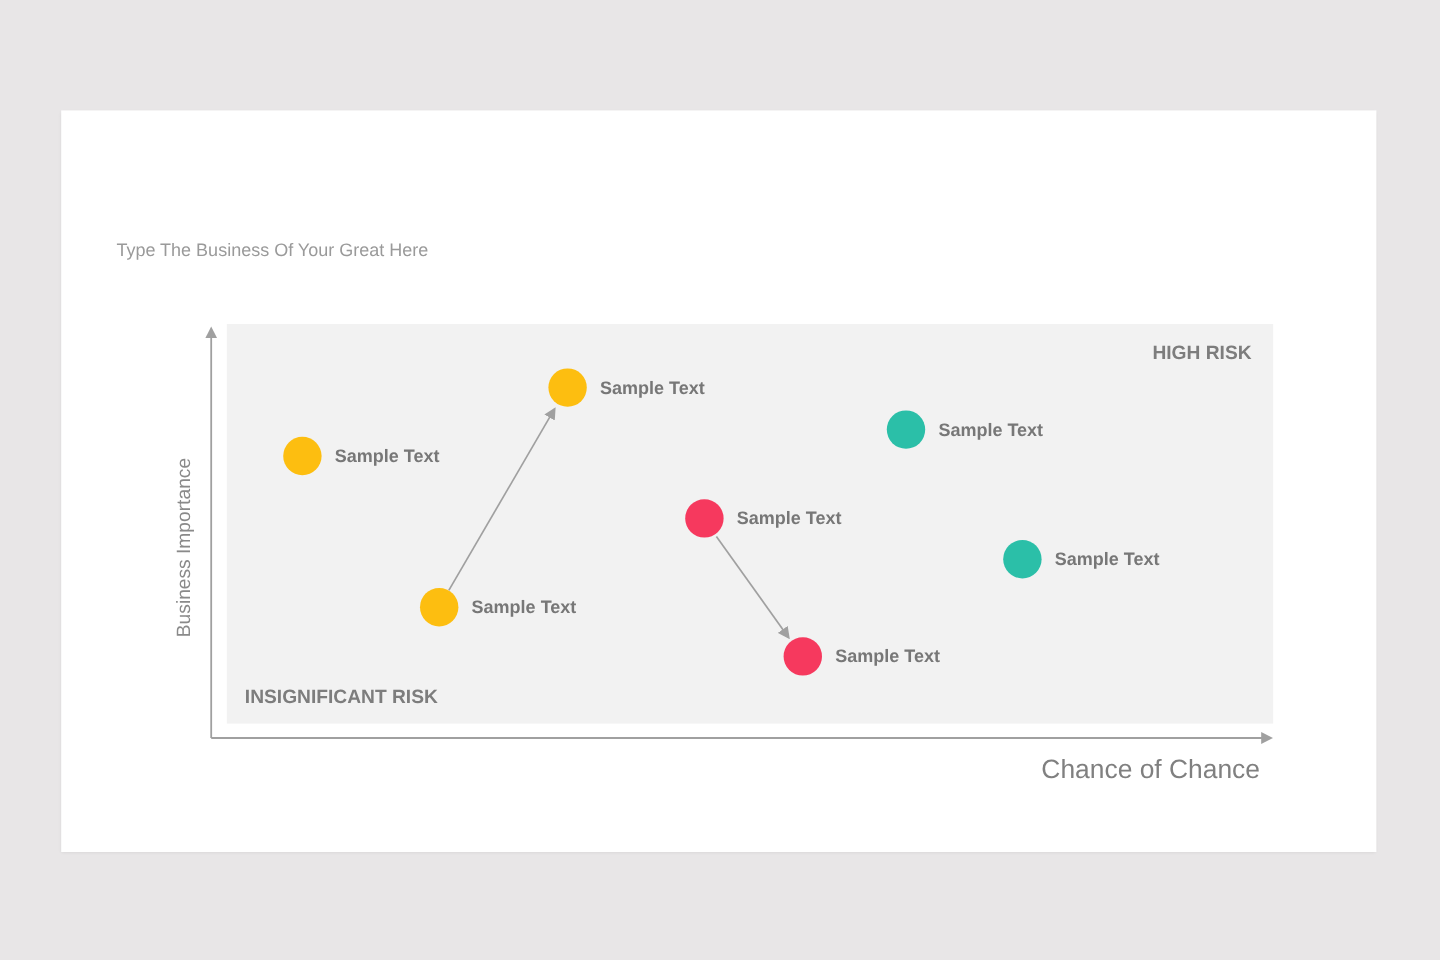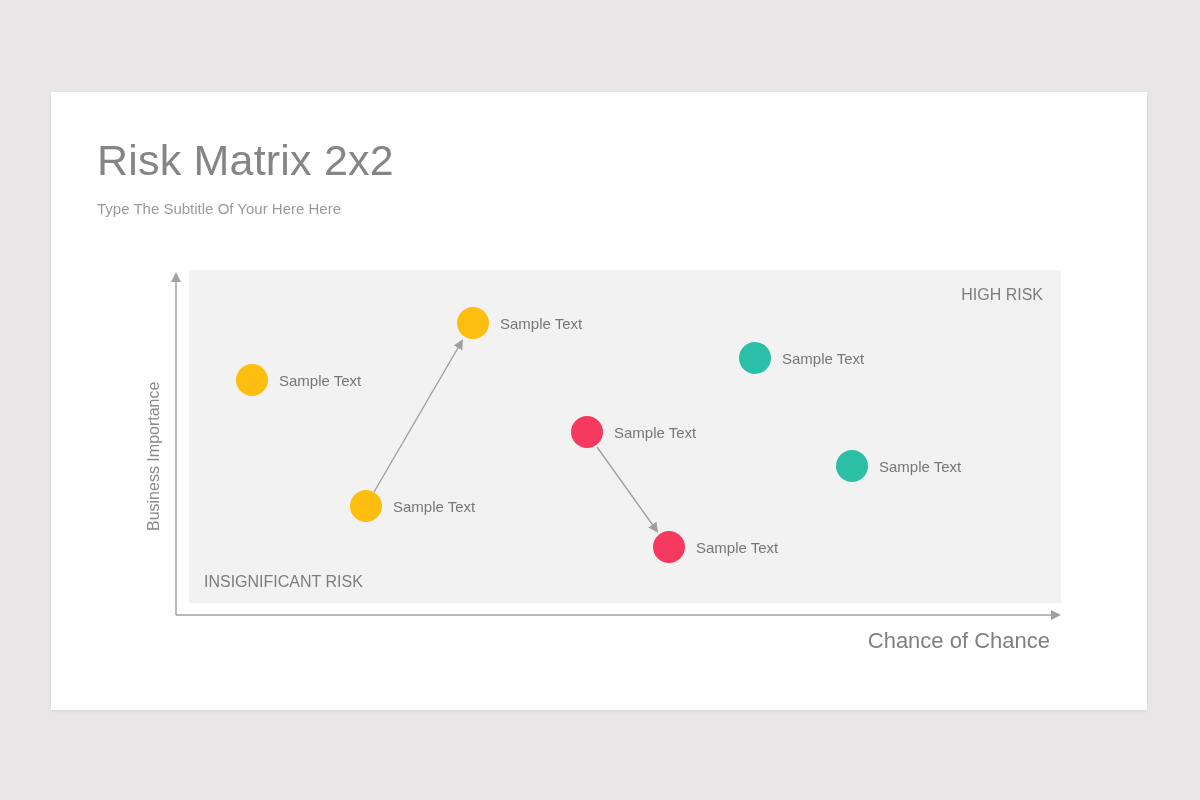--- a/index.html
+++ b/index.html
@@ -1,37 +1,36 @@
 <!DOCTYPE html>
 <html><head>
 <meta charset="utf-8">
 <style>
   html, body { margin:0; padding:0; }
   body { width:1200px; height:800px; background:#e8e6e7; position:relative; overflow:hidden; font-family:"Liberation Sans", sans-serif; }
   .slide { position:absolute; left:51px; top:92px; width:1096px; height:618px; background:#ffffff; box-shadow:0 1px 3px rgba(0,0,0,0.08); }
   .title { position:absolute; left:46px; top:44px; font-size:43px; color:#858585; font-weight:normal; letter-spacing:0.2px; }
   .subtitle { position:absolute; left:46px; top:108px; font-size:15px; color:#9a9a9a; }
   .plot { position:absolute; left:138px; top:178px; width:872px; height:333px; background:#f2f2f2; }
-  .quad-label { position:absolute; font-size:16px; font-weight:normal; color:#7d7d7d; }
+  .quad-label { position:absolute; font-size:16px; font-weight:bold; color:#7d7d7d; }
   .q-high { right:18px; top:16px; }
   .q-low { left:15px; bottom:12px; }
   .axes { position:absolute; left:0; top:0; }
   .y-label { position:absolute; left:102px; top:350px; transform-origin:left top; transform:rotate(-90deg); font-size:16px; color:#8a8a8a; white-space:nowrap; }
   .y-label { left:94px; top:440px; }
   .x-label { position:absolute; right:97px; top:536px; font-size:22px; color:#808080; }
   .point { position:absolute; display:flex; align-items:center; }
   .dot { width:32px; height:32px; border-radius:50%; flex:none; }
-  .ptext { margin-left:11px; font-size:15px; color:#777777; white-space:nowrap; }
+  .ptext { margin-left:11px; font-size:15px; color:#777777; white-space:nowrap;font-weight:bold; }
 </style>
 </head>
 <body>
 
 <div class="slide">
-  <div class="title">Risk Matrix 2x2</div>
-  <div class="subtitle">Type The Subtitle Of Your Here Here</div>
+  <div class="subtitle">Type The Business Of Your Great Here</div>
 </div>
 
 <div class="plot" style="left:189px; top:270px;">
   <div class="quad-label q-high">HIGH RISK</div>
   <div class="quad-label q-low">INSIGNIFICANT RISK</div>
 </div>
 
 <svg class="axes" width="1200" height="800">
   <defs>
     <marker id="ah" markerWidth="10" markerHeight="10" refX="8" refY="5" orient="auto" markerUnits="userSpaceOnUse">

